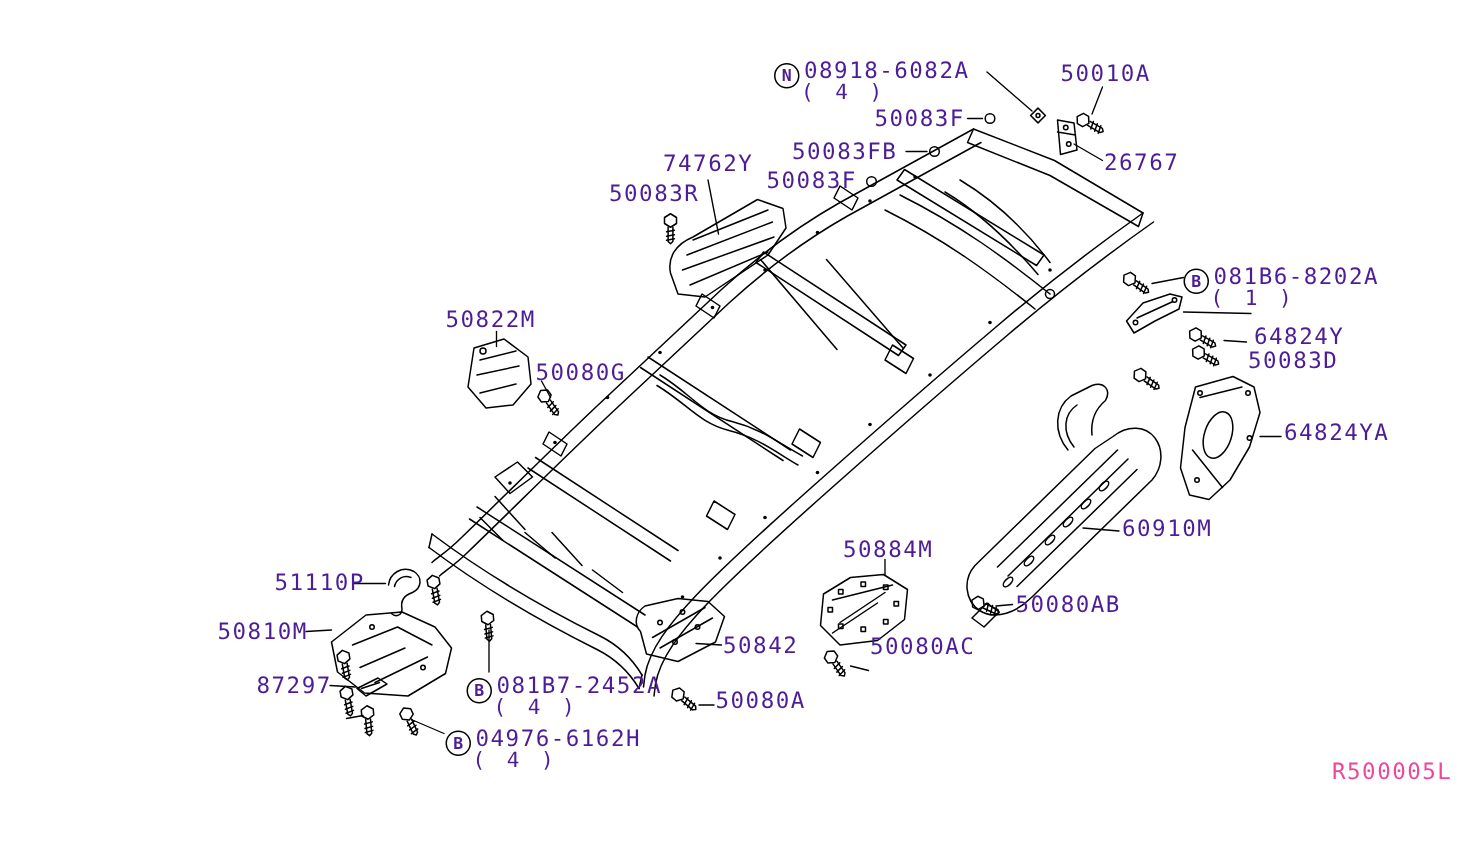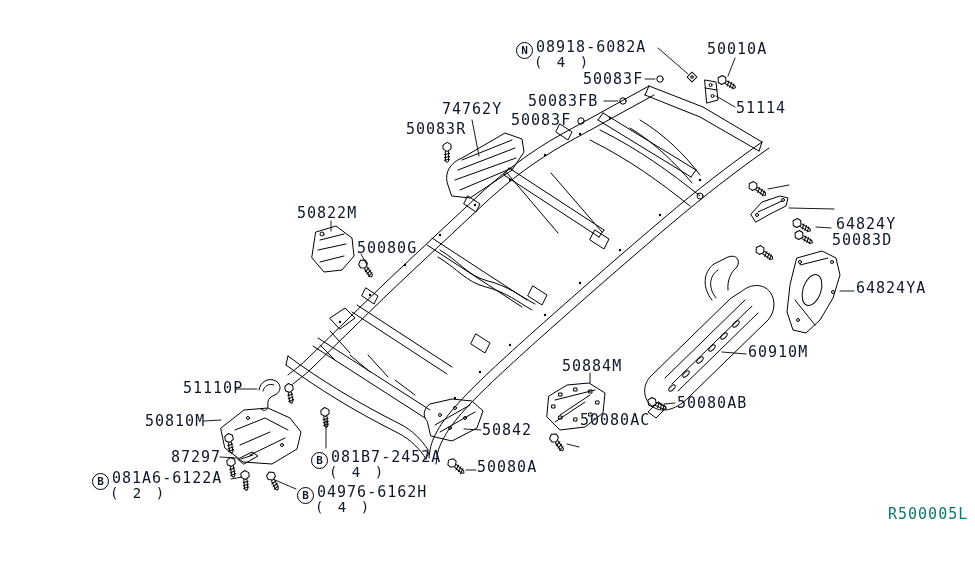--- a/index.html
+++ b/index.html
@@ -1,26 +1,26 @@
 <!DOCTYPE html>
 <html><head>
 <meta charset="utf-8">
 <style>
   html,body{margin:0;padding:0;background:#fff;}
   body{width:975px;height:566px;position:relative;overflow:hidden;
        font-family:"DejaVu Sans Mono","Liberation Mono",monospace;}
   .stage{position:absolute;left:0;top:0;width:975px;height:566px;}
   svg.art{position:absolute;left:0;top:0;}
   .lbl{position:absolute;white-space:nowrap;font-size:15px;line-height:16px;
-       color:#0f172a;letter-spacing:1px;}
+       color:#4c1d95;letter-spacing:1px;}
   .lbl .sym{display:inline-block;width:15px;height:15px;border:1.5px solid #000;
        border-radius:50%;font-size:11px;line-height:15px;text-align:center;
        vertical-align:-2px;margin-right:3px;font-weight:bold;letter-spacing:0;}
   .lbl .qty{position:absolute;left:18px;top:15px;font-size:14px;letter-spacing:3px;}
-  .refcode{position:absolute;left:888px;top:505px;font-size:15px;letter-spacing:1px;color:#0f766e;}
+  .refcode{position:absolute;left:888px;top:505px;font-size:15px;letter-spacing:1px;color:#ec4899;}
 </style>
 </head>
 <body>
 
 <div class="stage">
 
 <svg class="art" width="975" height="566" viewBox="0 0 975 566" fill="none" stroke="#000" stroke-width="1" stroke-linecap="round" stroke-linejoin="round">
   <defs>
     <g id="bolt">
       <path d="M-2,-4 L2,-4 L4.5,0 L2,4 L-2,4 L-4.5,0 Z"></path>
@@ -237,43 +237,43 @@
 <div class="lbl" style="left:516px;top:39px">
   <span class="sym">N</span><span>08918-6082A</span>
   <span class="qty">( 4 )</span>
 </div>
 <div class="lbl" style="left:707px;top:41px"><span>50010A</span></div>
 <div class="lbl" style="left:583px;top:71px"><span>50083F</span></div>
 <div class="lbl" style="left:528px;top:93px"><span>50083FB</span></div>
 <div class="lbl" style="left:511px;top:112px"><span>50083F</span></div>
 <div class="lbl" style="left:442px;top:101px"><span>74762Y</span></div>
 <div class="lbl" style="left:406px;top:121px"><span>50083R</span></div>
-<div class="lbl" style="left:736px;top:100px"><span>51114</span></div>
+<div class="lbl" style="left:736px;top:100px"><span>26767</span></div>
+<div class="lbl" style="left:789px;top:176px">
+  <span class="sym">B</span><span>081B6-8202A</span>
+  <span class="qty">( 1 )</span>
+</div>
 <div class="lbl" style="left:836px;top:216px"><span>64824Y</span></div>
 <div class="lbl" style="left:832px;top:232px"><span>50083D</span></div>
 <div class="lbl" style="left:297px;top:205px"><span>50822M</span></div>
 <div class="lbl" style="left:357px;top:240px"><span>50080G</span></div>
 <div class="lbl" style="left:856px;top:280px"><span>64824YA</span></div>
 <div class="lbl" style="left:748px;top:344px"><span>60910M</span></div>
 <div class="lbl" style="left:562px;top:358px"><span>50884M</span></div>
 <div class="lbl" style="left:677px;top:395px"><span>50080AB</span></div>
 <div class="lbl" style="left:183px;top:380px"><span>51110P</span></div>
 <div class="lbl" style="left:145px;top:413px"><span>50810M</span></div>
 <div class="lbl" style="left:171px;top:449px"><span>87297</span></div>
-<div class="lbl" style="left:92px;top:470px">
-  <span class="sym">B</span><span>081A6-6122A</span>
-  <span class="qty">( 2 )</span>
-</div>
 <div class="lbl" style="left:311px;top:449px">
   <span class="sym">B</span><span>081B7-2452A</span>
   <span class="qty">( 4 )</span>
 </div>
 <div class="lbl" style="left:297px;top:484px">
   <span class="sym">B</span><span>04976-6162H</span>
   <span class="qty">( 4 )</span>
 </div>
 <div class="lbl" style="left:482px;top:422px"><span>50842</span></div>
 <div class="lbl" style="left:477px;top:459px"><span>50080A</span></div>
-<div class="lbl" style="left:580px;top:412px"><span>50080AC</span></div>
+<div class="lbl" style="left:580px;top:423px"><span>50080AC</span></div>
 
 <div class="refcode">R500005L</div>
 
 </div>
 
 </body></html>

